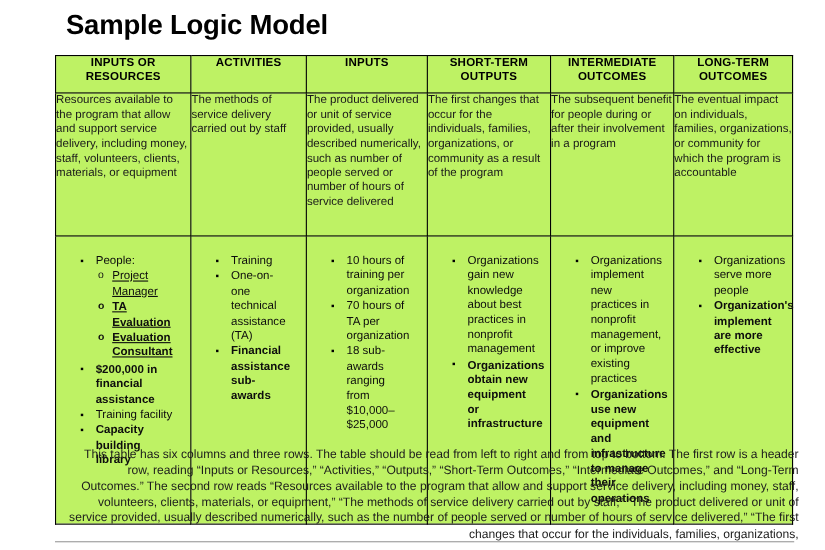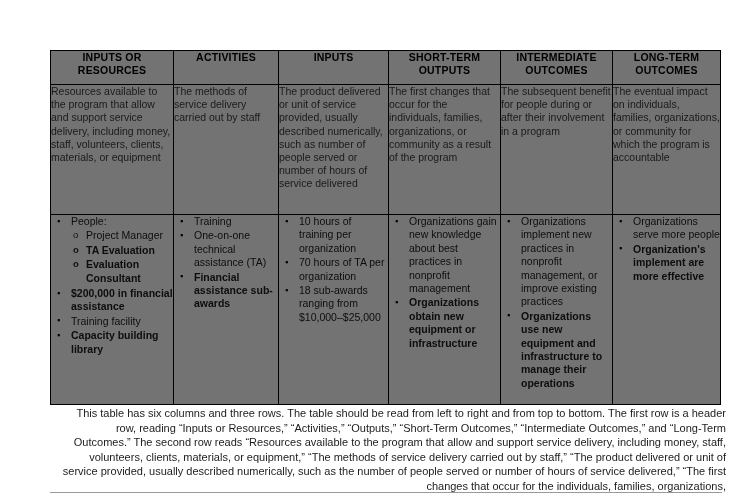--- a/index.html
+++ b/index.html
@@ -36,21 +36,21 @@
     left: 50px;
     top: 50px;
     width: 670px;
     border-collapse: collapse;
     table-layout: fixed;
   }
   table.logic td {
     border: 1px solid #000;
     vertical-align: top;
     padding: 0;
-    background: #737373;
+    background: #bef264;
   }
   .col1 { width: 123px; }
   .col2 { width: 105px; }
   .col3 { width: 110px; }
   .col4 { width: 112px; }
   .col5 { width: 112px; }
   .col6 { width: 108px; }
 
   .hdr {
     height: 33px;
@@ -72,40 +72,41 @@
   }
   .items {
     height: 189px;
     font-size: 10.5px;
     line-height: 13.4px;
     padding: 8px 4px 4px 4px;
     color: #0d0d0d;
   }
   ul.bl {
     list-style: none;
-    margin: 0;
+    margin: 16px;
     padding: 0;
   }
   ul.bl > li {
     position: relative;
     padding-left: 20px;
     margin-bottom: 1px;
   }
   ul.bl > li::before {
     content: "\25AA";
     position: absolute;
     left: 6px;
     top: -0.5px;
     font-size: 9px;
     color: #000;
   }
   ul.sub {
     list-style: none;
     margin: 1px 0 2px 0;
     padding: 0;
+    text-decoration: underline;
   }
   ul.sub > li {
     position: relative;
     padding-left: 15px;
     margin-bottom: 1px;
   }
   ul.sub > li::before {
     content: "o";
     position: absolute;
     left: 2px;
@@ -132,20 +133,21 @@
     width: 672px;
     height: 1px;
     background: #9a9a9a;
   }
 </style>
 </head>
 <body>
 
 <div class="page">
 
+  <div class="title">Sample Logic Model</div>
 
   <table class="logic">
     <colgroup>
       <col class="col1">
         <col class="col2">
         <col class="col3">
       <col class="col4">
         <col class="col5">
         <col class="col6">
     </colgroup>

